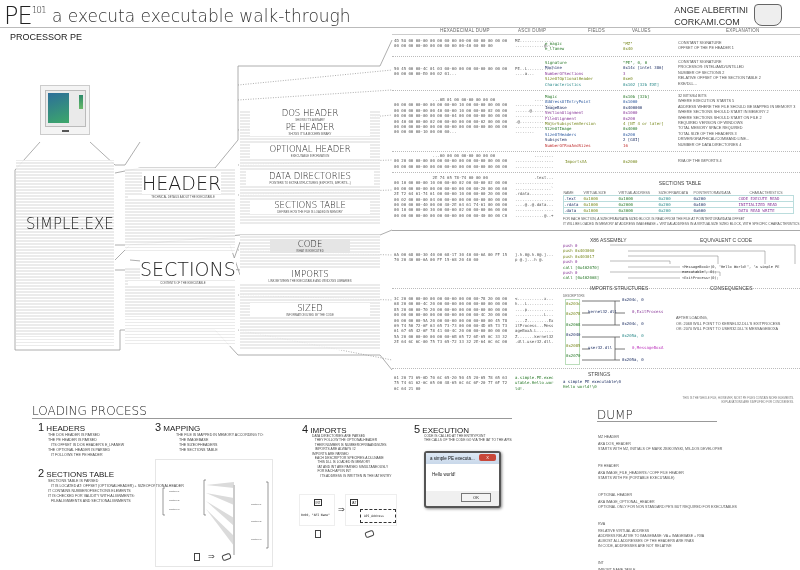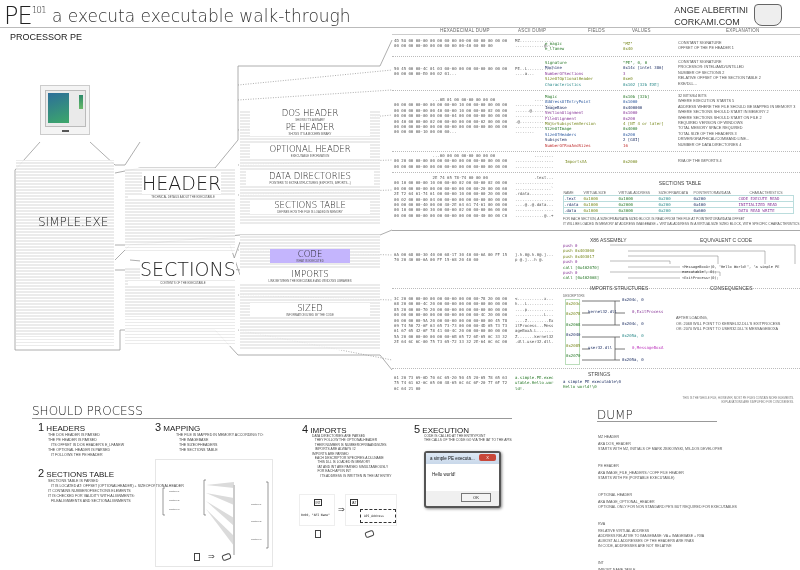--- a/index.html
+++ b/index.html
@@ -75,21 +75,21 @@
 <div class="abs grey-grid" style="left:240px;top:235px;width:140px;height:115px"></div>
 
 <div class="abs" style="left:40px;top:85px;width:50px;height:50px;border:1px solid #ccc;background:#f4f4f4">
   <div style="position:absolute;left:4px;top:4px;width:41px;height:37px;border:1px solid #bbb;background:#eaeaea">
     <div style="position:absolute;left:2px;top:2px;width:21px;height:30px;background:linear-gradient(160deg,#2c6e9a,#3da86a)"></div>
     <div style="position:absolute;left:33px;top:4px;width:4px;height:14px;background:linear-gradient(#2c8a6a,#6aba6a)"></div>
   </div>
   <div style="position:absolute;left:21px;top:44px;width:7px;height:1.5px;background:#555"></div>
 </div>
 
-<div class="abs big" style="left:38px;top:215px;font-size:12px">SIMPLE.EXE</div>
+<div class="abs big" style="left:26px;top:215px;font-size:15px">SIMPLE.EXE</div>
 <div class="abs big" style="left:142px;top:172px;font-size:19px;background:#fff">HEADER</div>
 <div class="abs cap" style="left:128px;top:195px;width:110px;background:#fff">TECHNICAL DETAILS ABOUT THE EXECUTABLE</div>
 <div class="abs big" style="left:140px;top:258px;font-size:19px;background:#fff">SECTIONS</div>
 <div class="abs cap" style="left:128px;top:281px;width:110px;background:#fff">CONTENTS OF THE EXECUTABLE</div>
 
 <div class="abs" style="left:250px;top:108px;width:120px;text-align:center;background:#fff">
   <div class="big" style="font-size:8.5px">DOS HEADER</div>
     <div class="cap">SHOWS IT'S A BINARY</div>
   </div>
 <div class="abs" style="left:250px;top:122px;width:120px;text-align:center;background:#fff">
@@ -101,21 +101,21 @@
     <div class="cap">EXECUTABLE INFORMATION</div>
   </div>
 <div class="abs" style="left:246px;top:171px;width:128px;text-align:center;background:#fff">
   <div class="big" style="font-size:8.5px">DATA DIRECTORIES</div>
     <div class="cap">POINTERS TO EXTRA STRUCTURES (EXPORTS, IMPORTS...)</div>
   </div>
 <div class="abs" style="left:250px;top:200px;width:120px;text-align:center;background:#fff">
   <div class="big" style="font-size:8.5px">SECTIONS TABLE</div>
     <div class="cap">DEFINES HOW THE FILE IS LOADED IN MEMORY</div>
   </div>
-<div class="abs" style="left:270px;top:249px;width:80px;text-align:center;background:#c4b5fd">
+<div class="abs" style="left:270px;top:239px;width:80px;text-align:center;background:#e5e5e5">
   <div class="big" style="font-size:8.5px">CODE</div>
     <div class="cap">WHAT IS EXECUTED</div>
   </div>
 <div class="abs" style="left:240px;top:269px;width:140px;text-align:center;background:#fff">
   <div class="big" style="font-size:8.5px">IMPORTS</div>
     <div class="cap">LINK BETWEEN THE EXECUTABLE AND WINDOWS LIBRARIES</div>
   </div>
 <div class="abs" style="left:250px;top:303px;width:120px;text-align:center;background:#fff">
   <div class="big" style="font-size:8.5px">SIZED</div>
     <div class="cap">INFORMATION USED BY THE CODE</div>
@@ -371,21 +371,21 @@
 6C 64 21 00</div>
 <div class="abs mono green" style="left:515px;top:375px">a.simple.PE.exec
 utable.Hello.wor
 ld!.</div>
 <div class="abs sectitle" style="left:588px;top:371px">STRINGS</div>
 <div class="abs fld navy" style="left:563px;top:379px">a simple PE executable\0</div>
 <div class="abs fld green" style="left:563px;top:384px">Hello world!\0</div>
 <div class="abs" style="left:672px;top:396px;font-size:2.8px;color:#777;text-align:right;width:122px;white-space:pre;line-height:4px">THIS IS THE WHOLE FILE, HOWEVER, MOST PE FILES CONTAIN MORE ELEMENTS.
 EXPLANATIONS ARE SIMPLIFIED FOR CONCISENESS.</div>
 
-<div class="abs h2" style="left:32px;top:404px;font-size:12px">SHOULD PROCESS</div>
+<div class="abs h2" style="left:32px;top:404px;font-size:12px">LOADING PROCESS</div>
 <div class="abs" style="left:32px;top:418px;width:480px;height:1px;background:#999"></div>
 
 <div class="abs step" style="left:38px;top:421px"><b>1</b> <span>HEADERS</span></div>
 <div class="abs stxt" style="left:48px;top:433px">THE DOS HEADER IS PARSED
 THE PE HEADER IS PARSED
    ITS OFFSET IS DOS HEADER'S E_LFANEW
 THE OPTIONAL HEADER IS PARSED
    IT FOLLOWS THE PE HEADER</div>
 
 <div class="abs step" style="left:38px;top:467px"><b>2</b> <span>SECTIONS TABLE</span></div>

